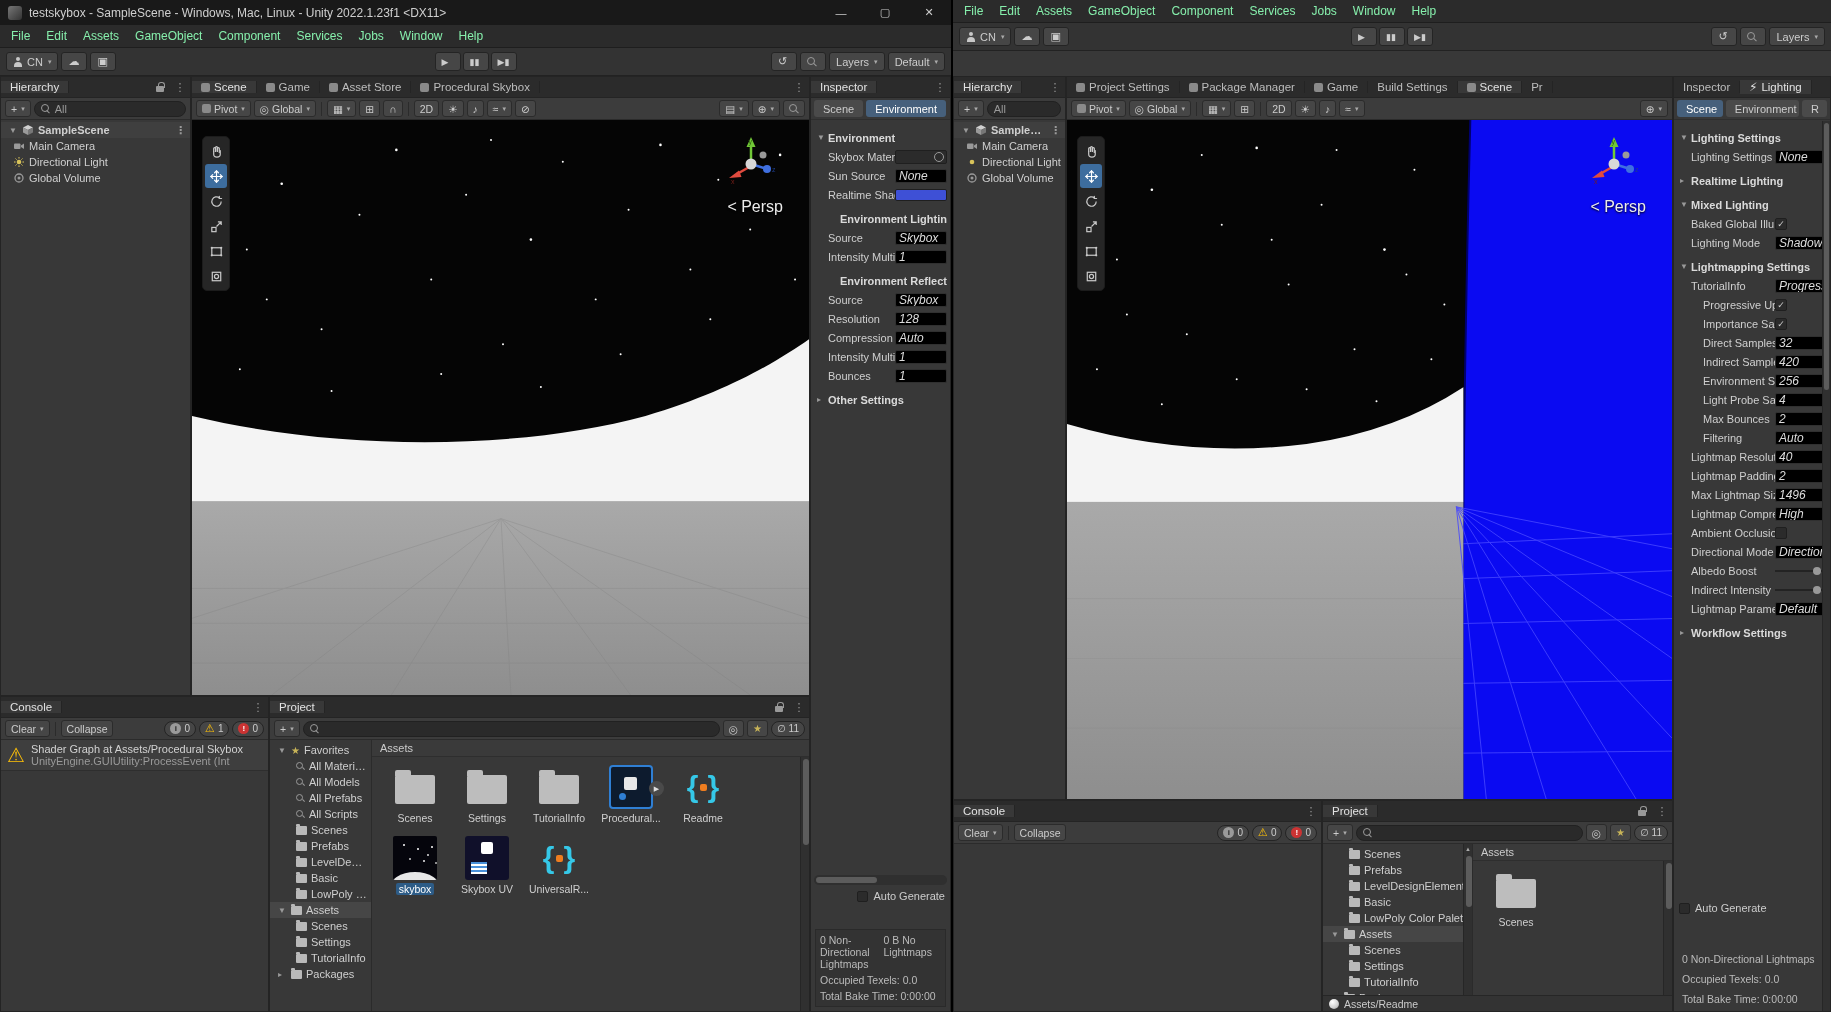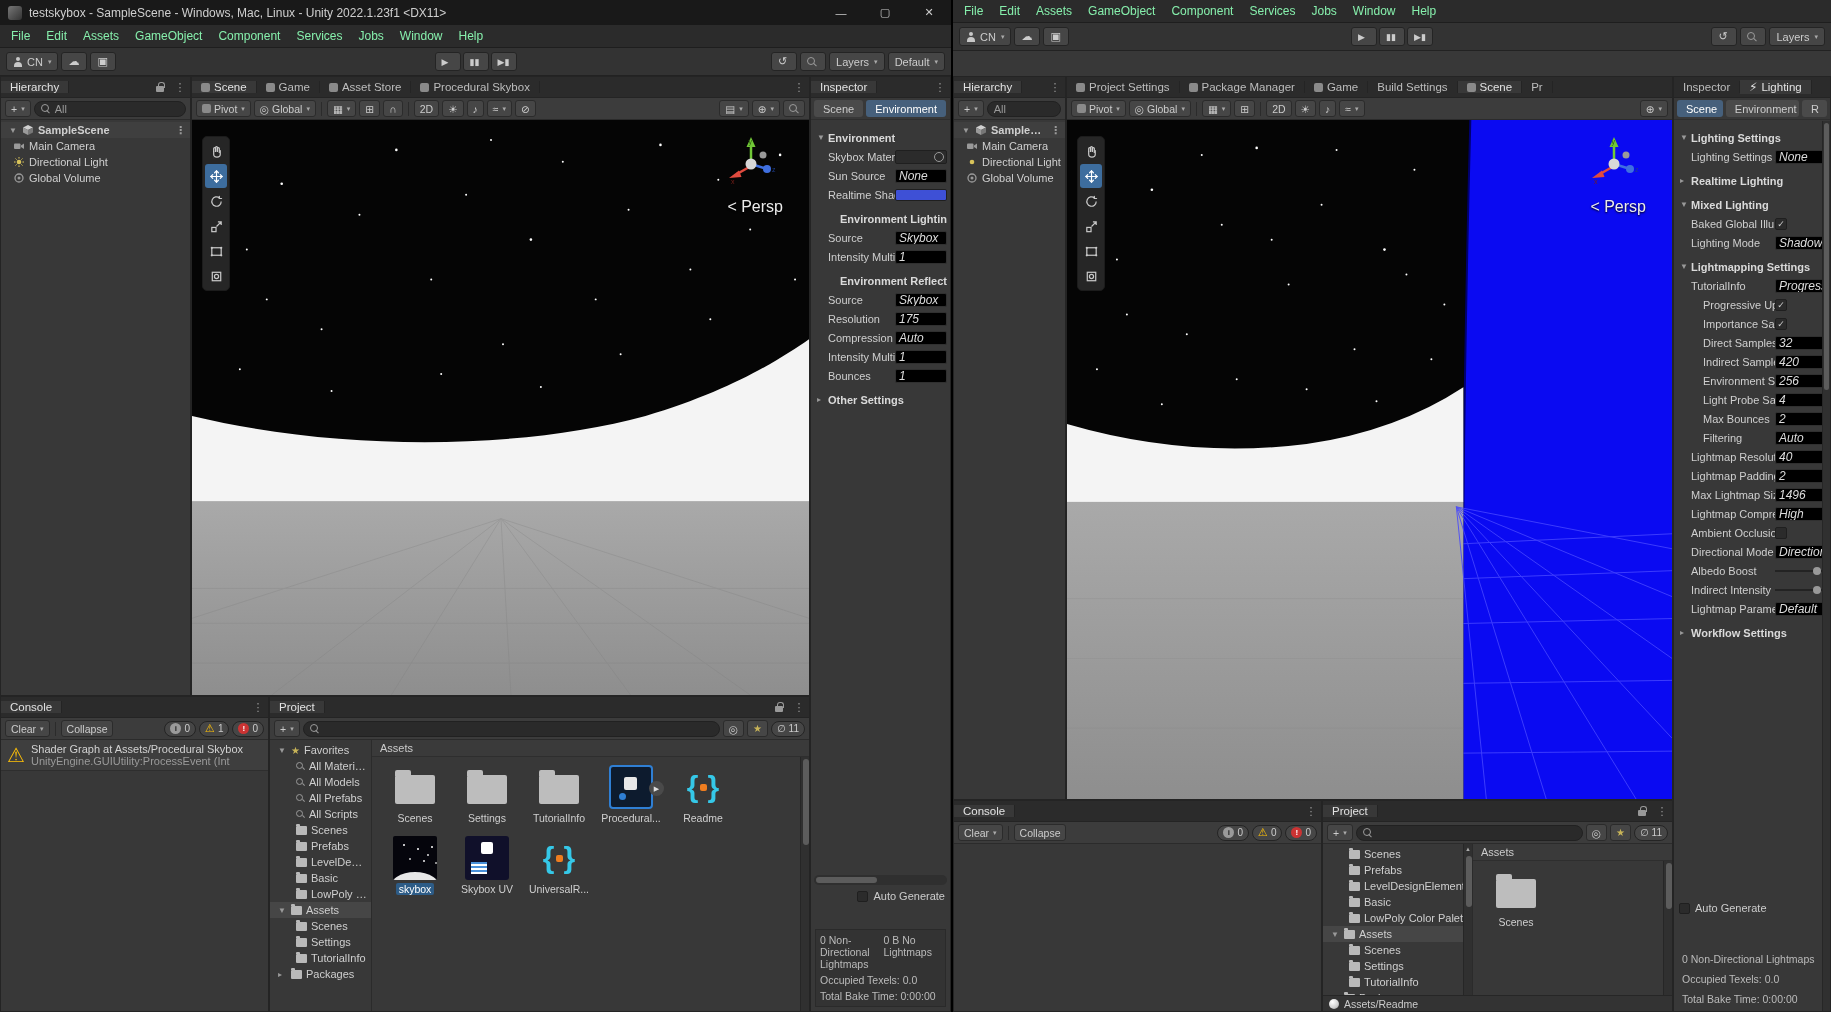--- a/index.html
+++ b/index.html
@@ -563,21 +563,21 @@
 
         <div class="irow" data-kind="field">
           <span class="iarrow"></span>
           <span class="ilbl">Source</span>
           <span class="ival" data-vc="chip">Skybox</span>
         </div>
 
         <div class="irow" data-kind="field">
           <span class="iarrow"></span>
           <span class="ilbl">Resolution</span>
-          <span class="ival" data-vc="chip">175</span>
+          <span class="ival" data-vc="chip">128</span>
         </div>
 
         <div class="irow" data-kind="field">
           <span class="iarrow"></span>
           <span class="ilbl">Compression</span>
           <span class="ival" data-vc="chip">Auto</span>
         </div>
 
         <div class="irow" data-kind="field">
           <span class="iarrow"></span>

